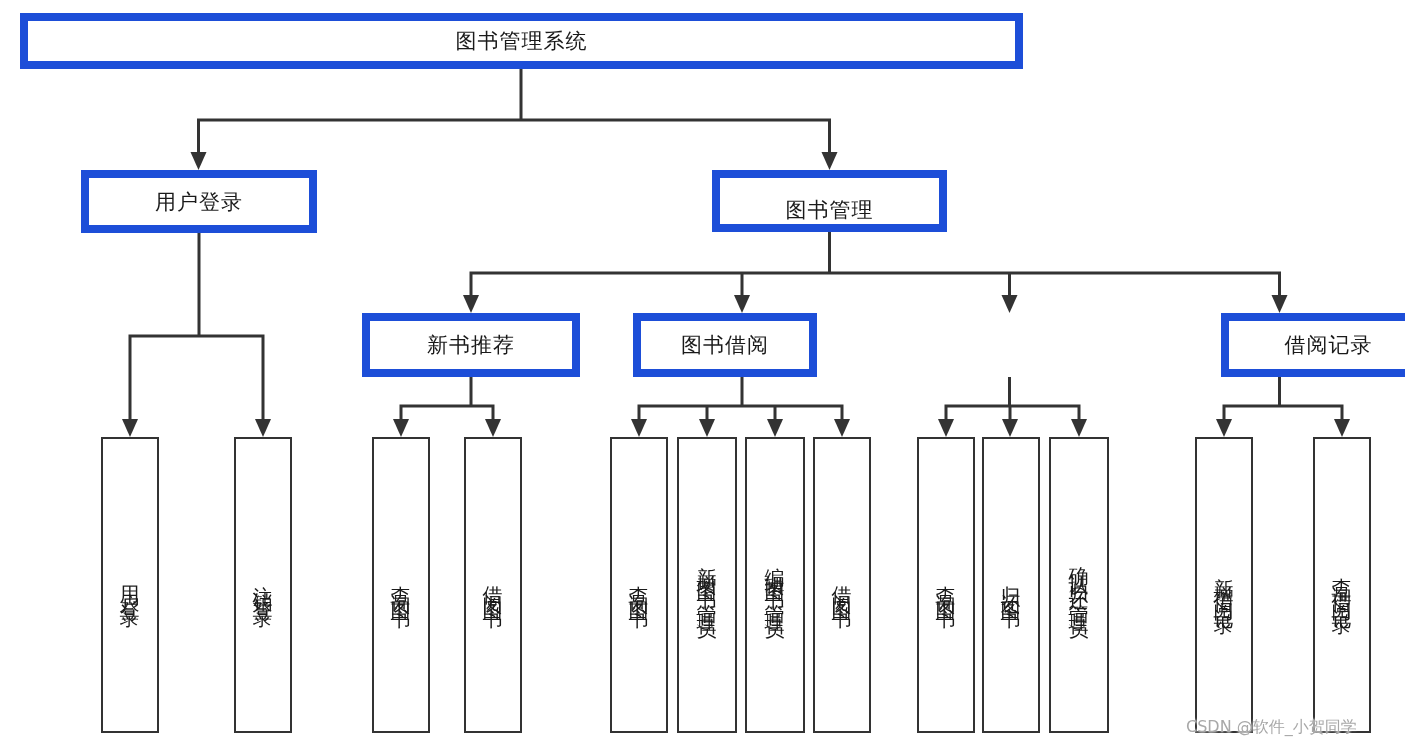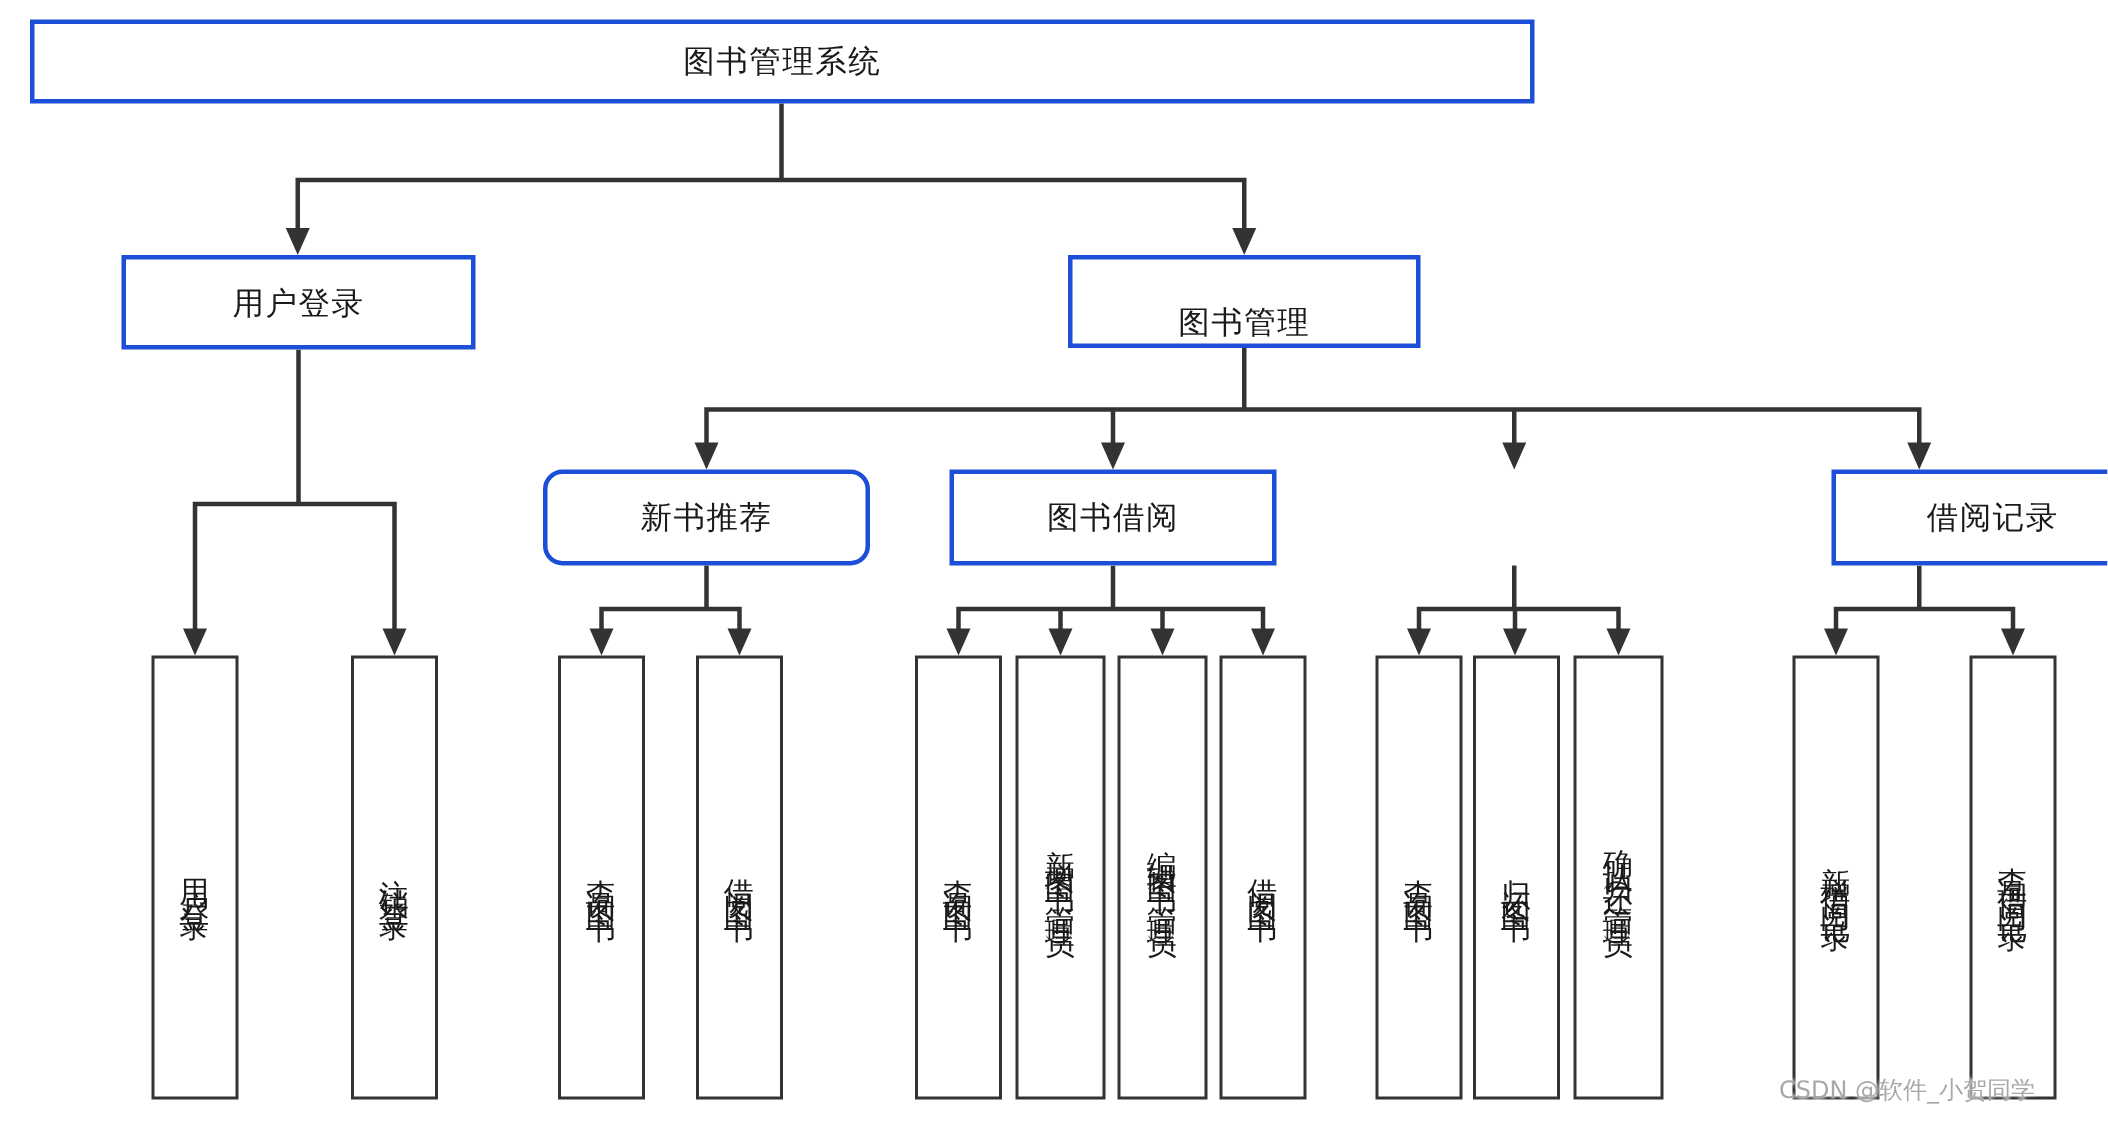--- a/index.html
+++ b/index.html
@@ -14,21 +14,21 @@
   .connectors {
     position: absolute;
     left: 0; top: 0;
     width: 1405px; height: 747px;
     z-index: 1;
   }
   .hbox {
     position: absolute;
     box-sizing: border-box;
     background: #ffffff;
-    border: 3px solid #1d4ed8;
+    border: 8px solid #1d4ed8;
     display: flex;
     align-items: center;
     justify-content: center;
     z-index: 2;
   }
   .hbox span {
     font-size: 21px;
     color: #1a1a1a;
     letter-spacing: 1px;
     white-space: nowrap;
@@ -138,24 +138,24 @@
     <span>图书管理系统</span>
   </div>
 
   <div class="hbox" style="left:81px; top:170px; width:236px; height:63px;">
     <span>用户登录</span>
   </div>
   <div class="hbox" style="left:712px; top:170px; width:235px; height:62px;align-items:flex-end;">
     <span>图书管理</span>
   </div>
 
-  <div class="hbox" style="left:362px; top:313px; width:218px; height:64px;border-radius:13px;">
+  <div class="hbox" style="left:362px; top:313px; width:218px; height:64px;">
     <span>新书推荐</span>
   </div>
-  <div class="hbox" style="left:633px; top:313px; width:218px; height:64px;">
+  <div class="hbox" style="left:633px; top:313px; width:184px; height:64px;">
     <span>图书借阅</span>
   </div>
   <div class="hbox" style="left:1221px; top:313px; width:215px; height:64px;">
     <span>借阅记录</span>
   </div>
 
   <div class="leaf" style="left:101px;">
     <span>用户登录</span>
   </div>
   <div class="leaf" style="left:234px;">

